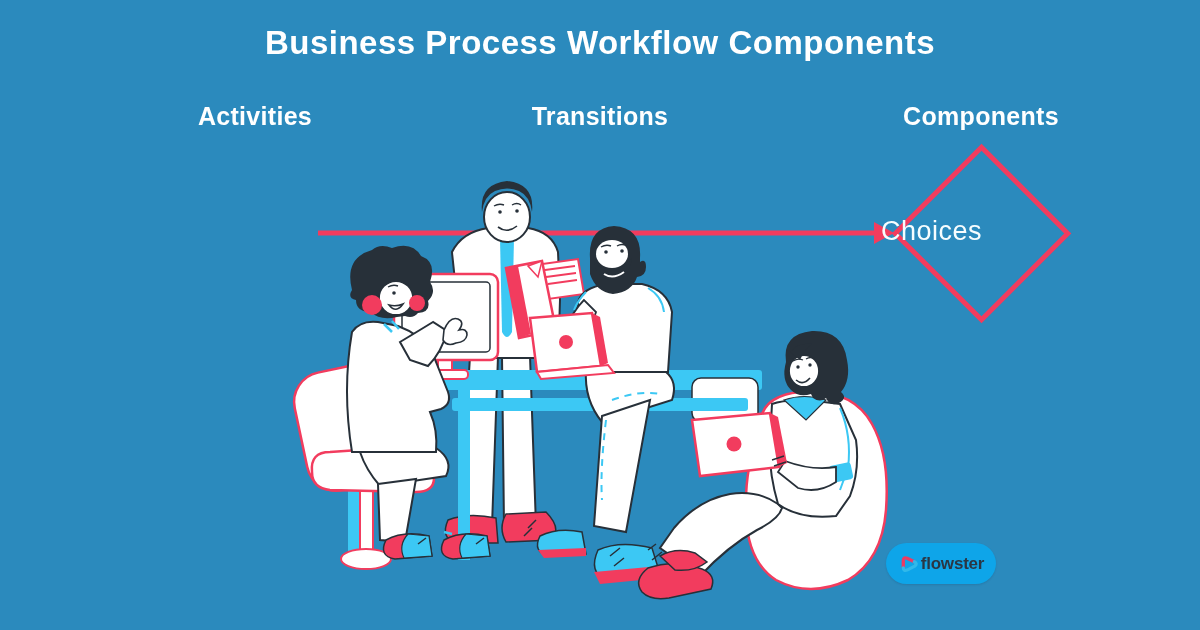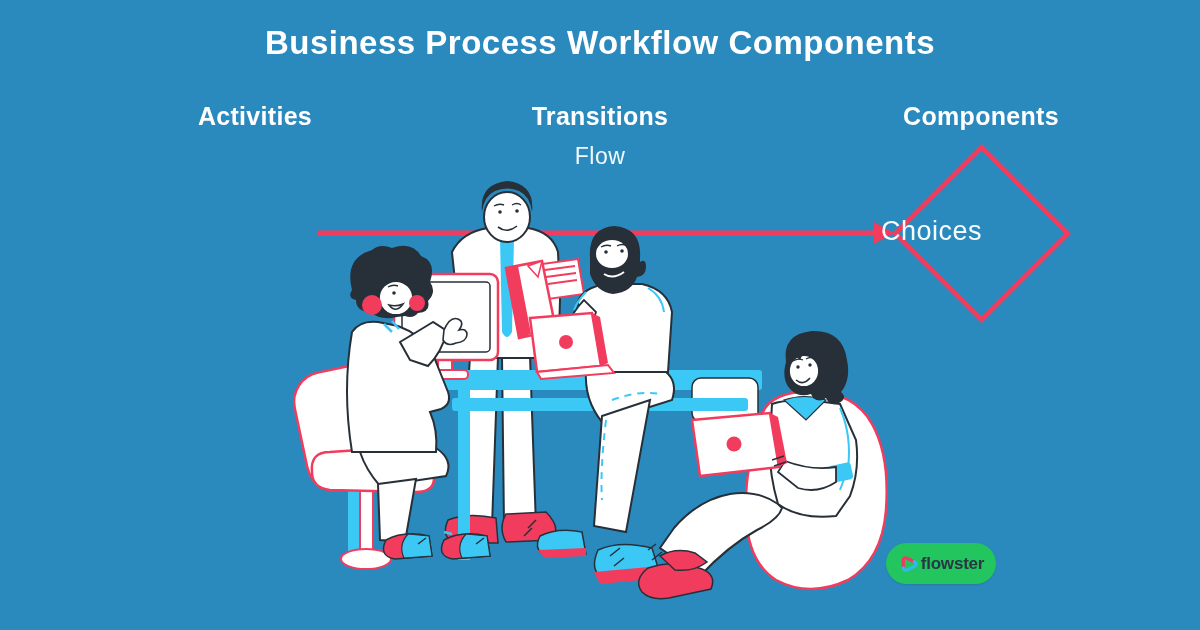--- a/index.html
+++ b/index.html
@@ -40,21 +40,21 @@
     border:5px solid #f23c5e;transform:rotate(45deg);
   }
   .decision-label{
     position:absolute;left:881px;top:216px;width:200px;text-align:left;
   }
 
   .scene{position:absolute;left:0;top:0;width:1200px;height:630px;}
 
   .logo-pill{
     position:absolute;left:886px;top:543px;width:110px;height:41px;
-    background:#22c55e;border-radius:21px;
+    background:#0ea5e9;border-radius:21px;
     display:flex;align-items:center;justify-content:center;
     box-shadow:0 1px 2px rgba(20,40,60,0.15);
   }
   .logo-text{
     color:#2b3644;font-size:17px;font-weight:700;letter-spacing:-0.2px;
   }
 </style>
 </head>
 <body>
 
@@ -189,21 +189,20 @@
         <path d="M772,460 L784,456 M774,466 L786,462" stroke="#273039" stroke-width="1.4"></path>
       </g>
     </g>
   </svg>
 
   <div class="title">Business Process Workflow Components</div>
 
   <div class="col-header col-activities">Activities</div>
   <div class="col-header col-transitions">Transitions</div>
   <div class="col-header col-decisions">Components</div>
-  <div class="sub-header">Flow</div>
 
 
   <div class="decision-diamond"></div>
   <div class="decision-label">
     <span class="node-label">Choices</span>
   </div>
 
   <div class="logo-pill">
     <svg width="23" height="23" viewBox="0 0 24 24" aria-hidden="true">
       <path d="M5.5,16.5 L5.5,9 Q5.5,4.8 9.5,6.5 L17,10.2" fill="none" stroke="#ee3a63" stroke-width="3.4" stroke-linecap="round"></path>

